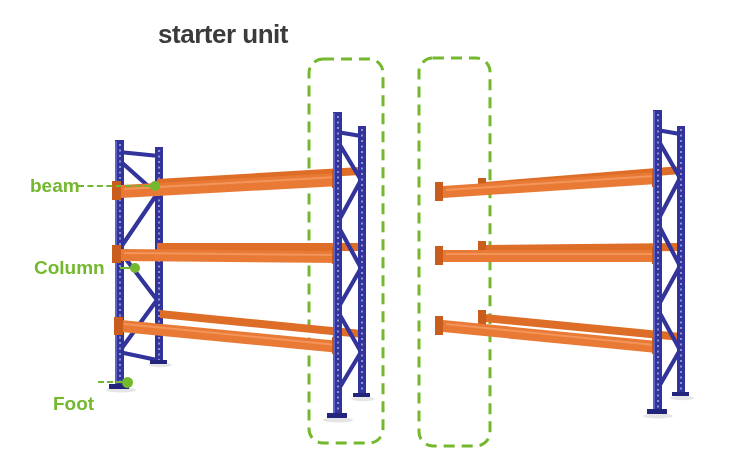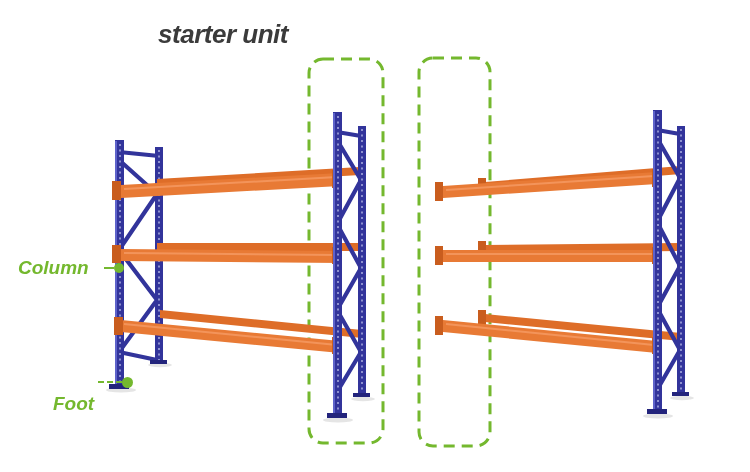--- a/index.html
+++ b/index.html
@@ -1,20 +1,19 @@
 <!DOCTYPE html>
 <html style="--background: #ffffff; --post-blue: #32349b; --post-blue-dark: #23247c; --post-blue-light: #6a70d6; --beam-orange: #e87a35; --beam-orange-dark: #c95d1e; --beam-orange-light: #f5975f; --highlight-green: #74b82e; --title-text: #3b3b3b;"><head>
 <meta charset="utf-8">
 <style>
   html,body{margin:0;padding:0;background:#fff;}
   .stage{
     position:relative;width:750px;height:460px;overflow:hidden;
     background:var(--background,#ffffff);
     font-family:"Liberation Sans","DejaVu Sans",sans-serif;
-    font-style:italic;
   }
   .stage svg{position:absolute;left:0;top:0;}
   .title{
     position:absolute;top:16px;height:36px;line-height:36px;
     font-size:26px;font-weight:700;letter-spacing:-.5px;
     color:var(--title-text,#3b3b3b);text-align:center;z-index:3;
   }
   .t-starter{left:88px;width:270px;}
   .t-addon{left:420px;width:278px;}
   .callout{
@@ -22,21 +21,21 @@
     color:var(--highlight-green,#74b82e);font-size:19px;font-weight:600;
   }
   .c-text{display:inline-block;white-space:nowrap;}
   .c-leader{display:inline-block;height:0;border-top:2px dashed var(--highlight-green,#74b82e);}
   .c-dot{display:inline-block;border-radius:50%;background:var(--highlight-green,#74b82e);}
   .c-beam{left:30px;top:176px;}
   .c-beam .c-text{width:48px;}
   .c-beam .c-leader{width:72px;}
   .c-beam .c-dot{width:10px;height:10px;}
   .c-column{left:18px;top:258px;}
-  .c-column .c-text{width:86px;}
+  .c-column .c-text{width:86px;margin-left:16px;}
   .c-column .c-leader{width:10px;}
   .c-column .c-dot{width:10px;height:10px;}
   .c-foot{left:53px;top:372px;}
   .c-foot .c-text{width:45px;margin-top:44px;}
   .c-foot .c-leader{width:24px;}
   .c-foot .c-dot{width:11px;height:11px;}
 
   .post{fill:var(--post-blue,#32349b);}
   .post-hl{stroke:var(--post-blue-light,#6a70d6);stroke-width:1.6;}
   .perf{stroke:#b9bde8;stroke-width:1.6;stroke-dasharray:2 3.5;opacity:.85;}
@@ -145,20 +144,25 @@
       <rect class="footplate" x="672" y="392" width="17" height="4"></rect>
       <rect class="post" x="653" y="110" width="9" height="303"></rect>
       <line class="post-hl" x1="654" y1="111" x2="654" y2="411"></line>
       <line class="perf" x1="658" y1="114" x2="658" y2="409"></line>
       <rect class="footplate" x="647" y="409" width="20" height="5"></rect>
     </g>
   </svg>
 
   <div class="title t-starter">starter unit</div>
 
+  <div class="callout c-beam">
+    <span class="c-text">beam</span>
+    <span class="c-leader"></span>
+    <span class="c-dot"></span>
+  </div>
   <div class="callout c-column">
     <span class="c-text">Column</span>
     <span class="c-leader"></span>
     <span class="c-dot"></span>
   </div>
   <div class="callout c-foot">
     <span class="c-text">Foot</span>
     <span class="c-leader"></span>
     <span class="c-dot"></span>
   </div>

